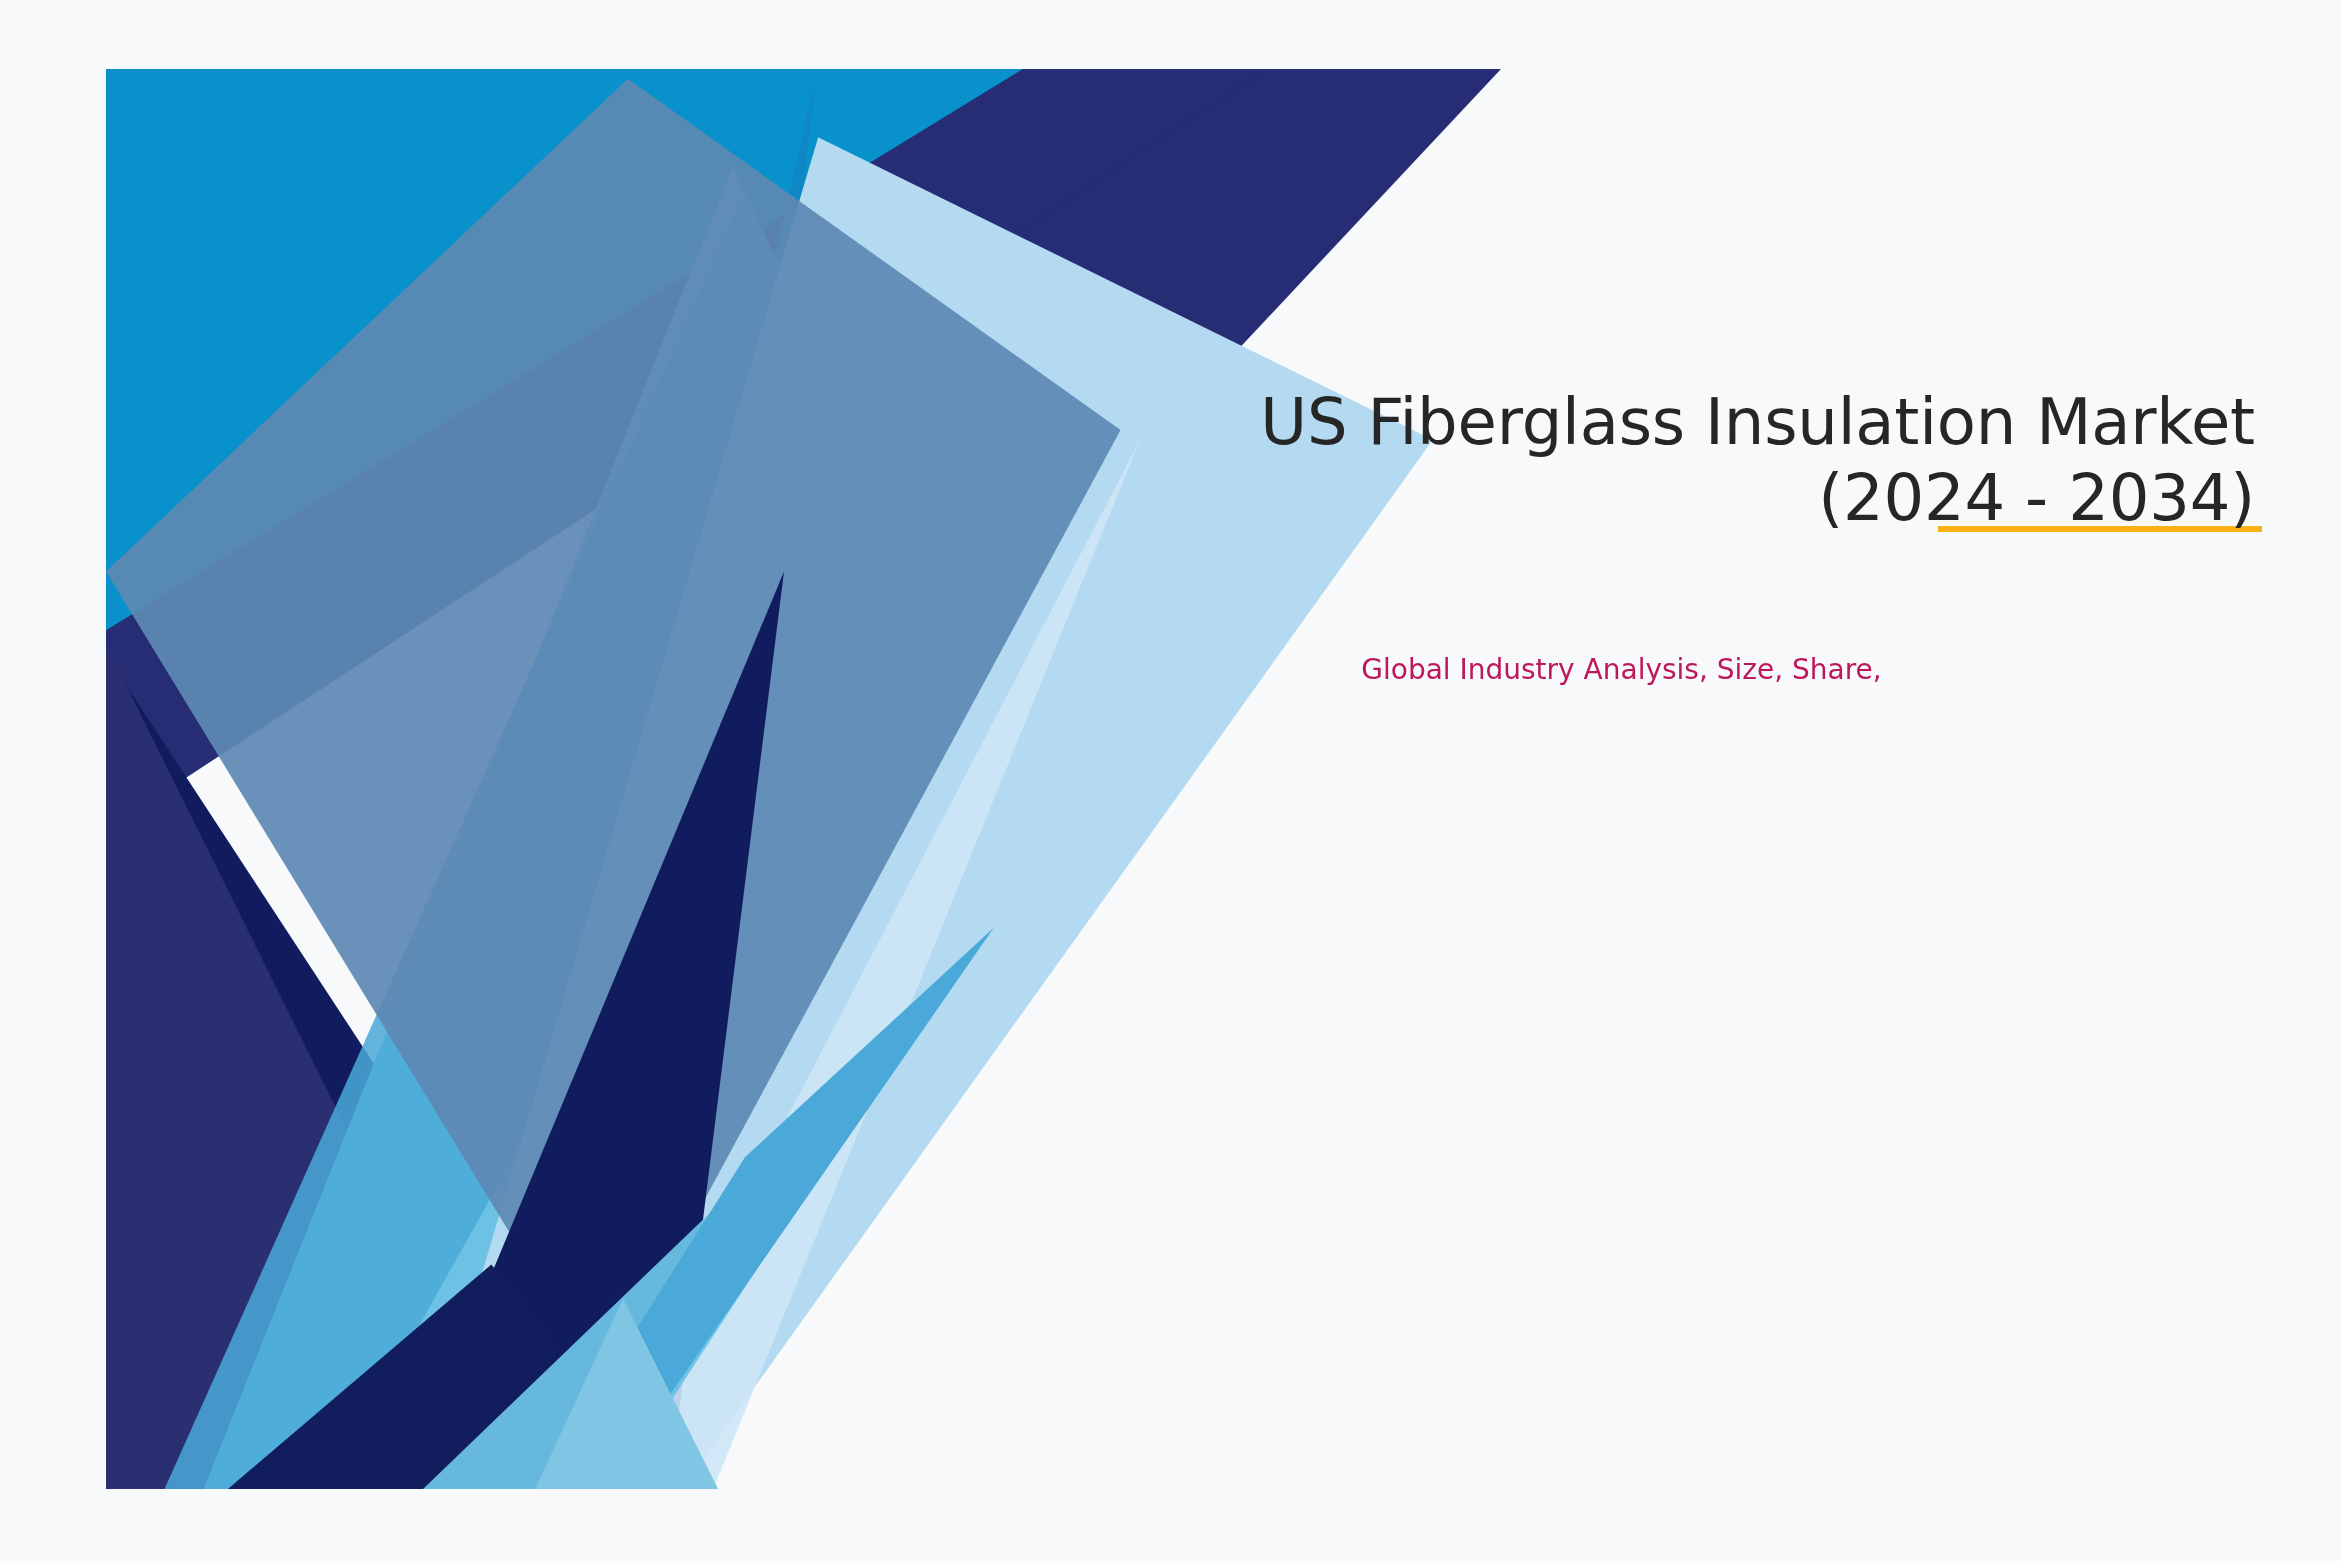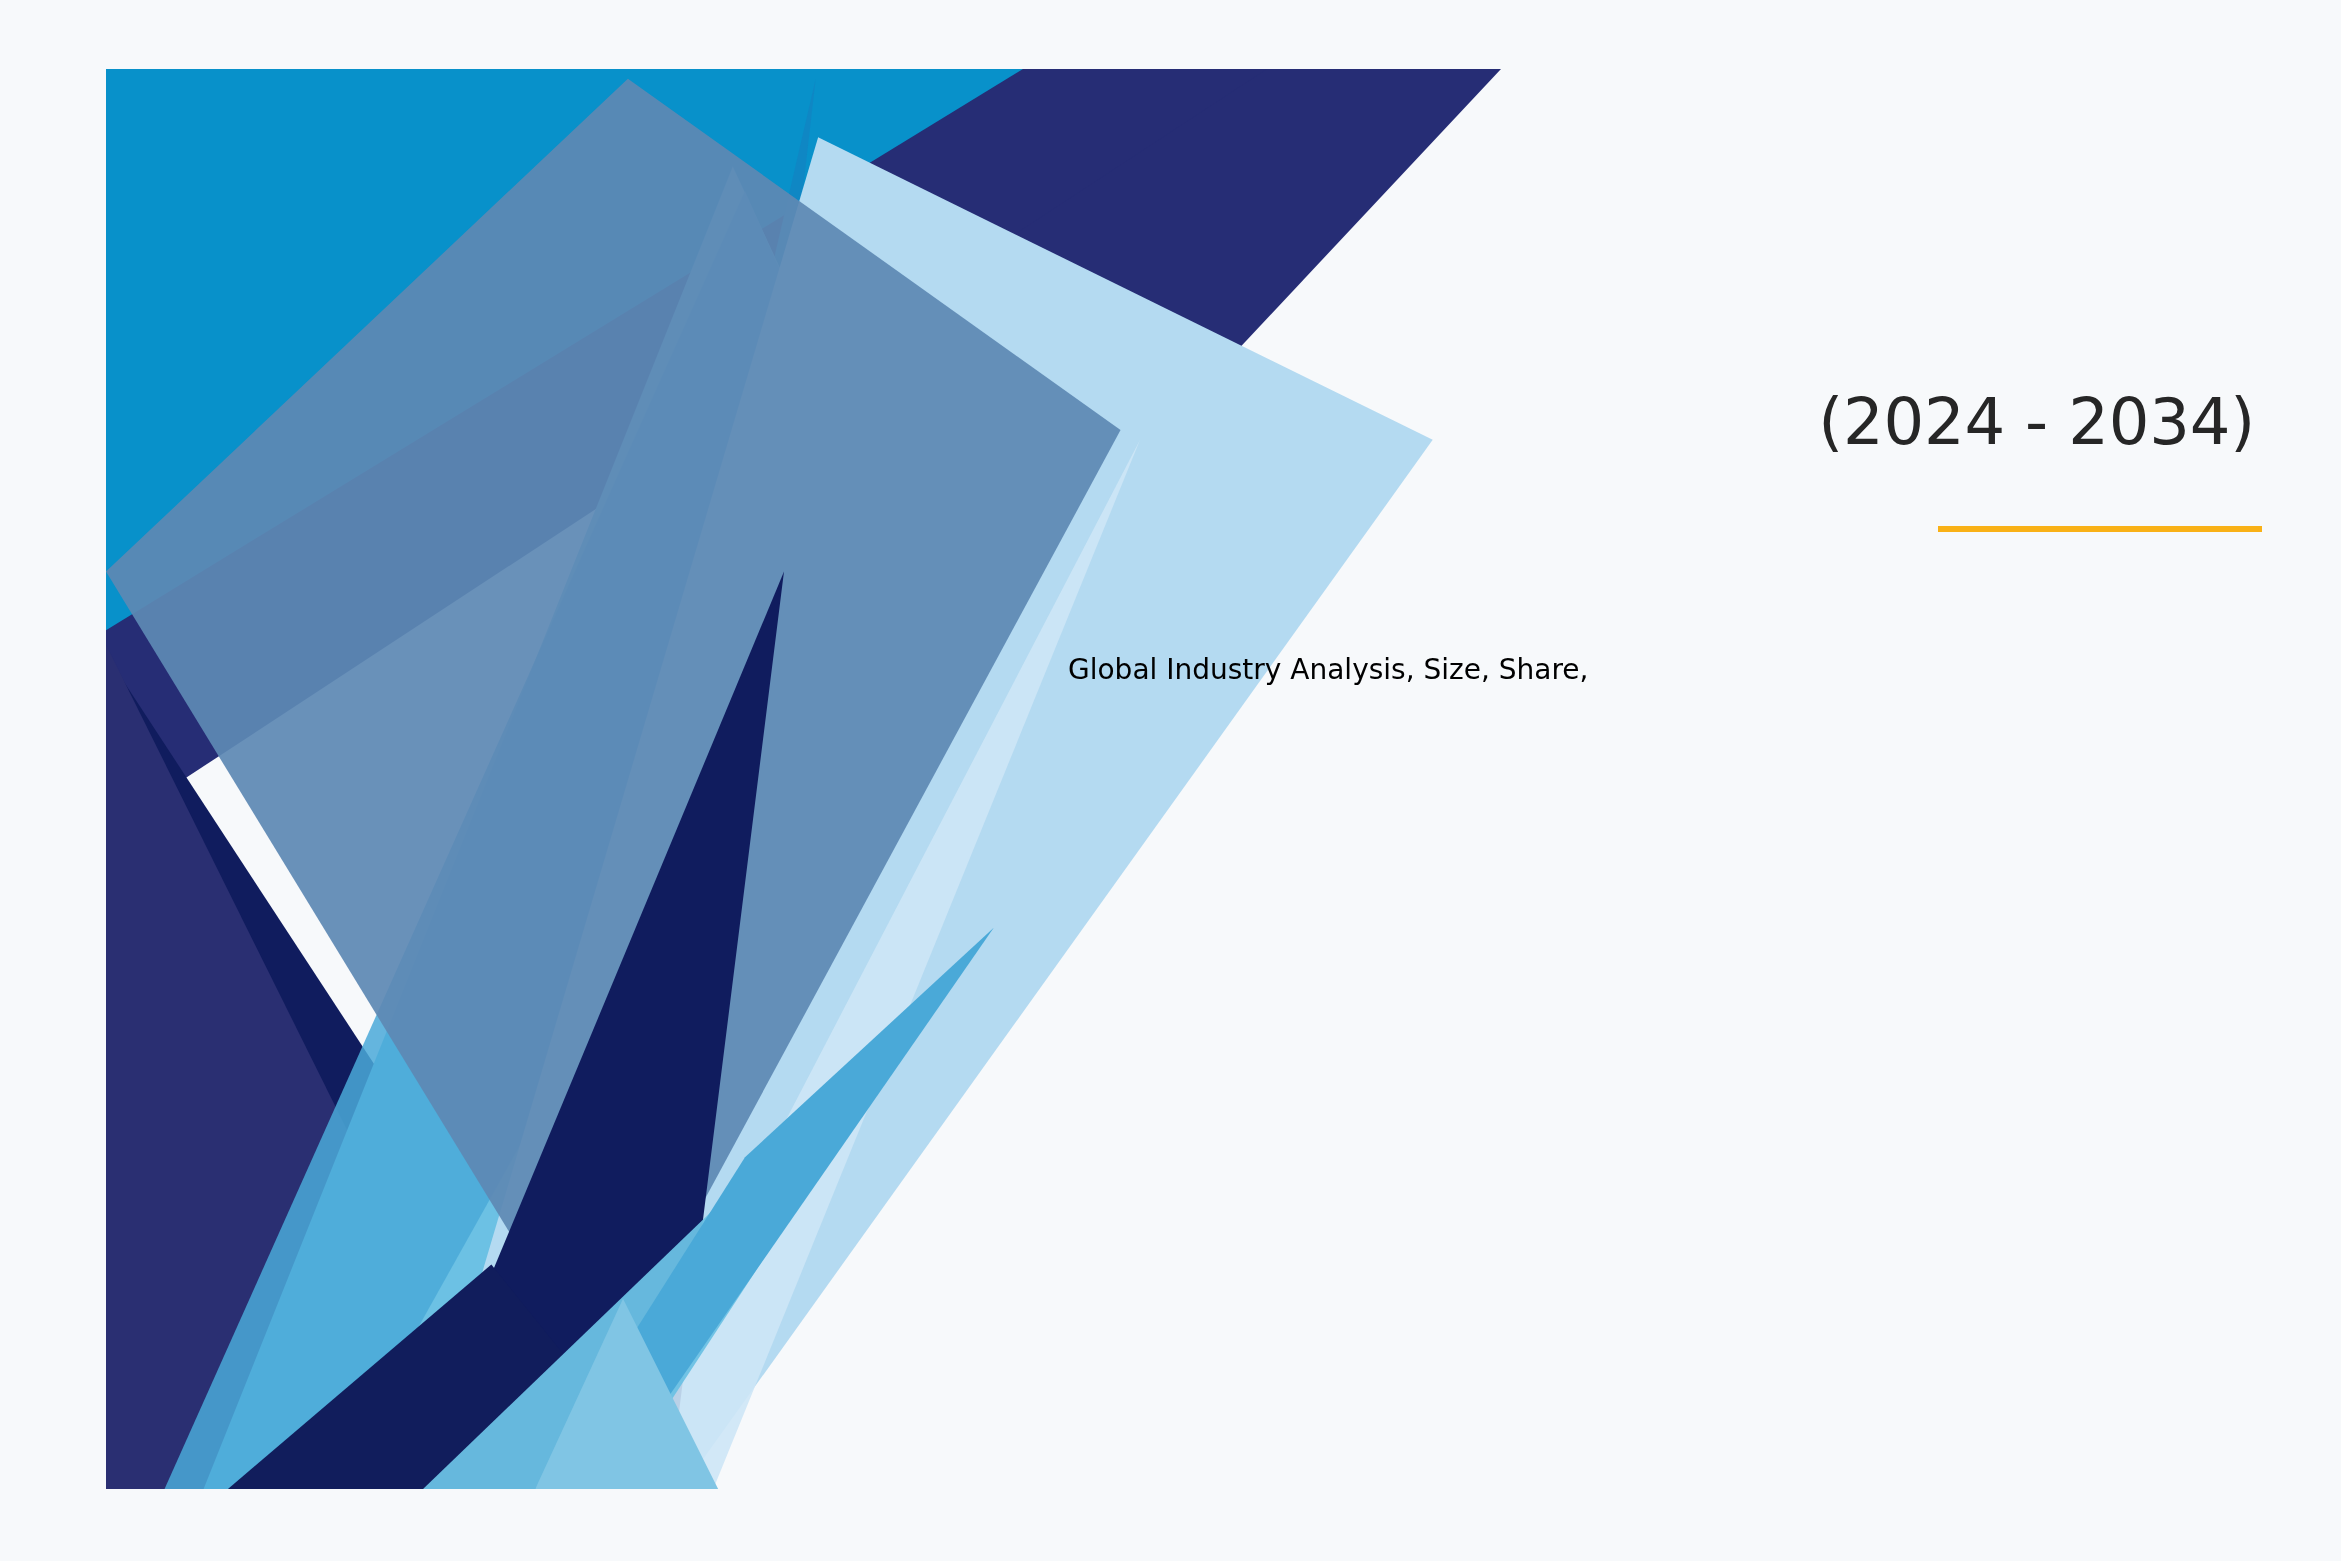--- a/index.html
+++ b/index.html
@@ -67,29 +67,29 @@
     top: 526px;
     width: 324px;
     height: 5.9px;
     background: #f9b116;
     z-index: 2;
   }
 
   .subtitle {
     margin: 0;
     position: absolute;
-    left: 1068px;
+    left: 1026px;
     top: 651px;
     width: 1191px;
-    text-align: left;
+    text-align: center;
     font-family: "DejaVu Sans", sans-serif;
     font-weight: 400;
     font-size: 28px;
     line-height: 1.38;
-    color: #000000;
+    color: #be185d;
   }
   .subtitle-line { display: block; }
 </style>
 </head>
 <body>
 
 <div id="cover">
 
   <div class="artwork">
     <svg viewBox="0 0 2860 2910" preserveAspectRatio="none">
@@ -126,20 +126,21 @@
 
       <polygon points="1060,2520 1255,2910 880,2910" fill="#80c5e4"></polygon>
 
     </svg>
   </div>
 
   <div class="title-underline"></div>
 
   <div class="text-block">
     <h1 class="title">
+      <span class="title-line">US Fiberglass Insulation Market</span>
       <span class="title-line">(2024 - 2034)</span>
     </h1>
   </div>
 
   <p class="subtitle">
     <span class="subtitle-line">Global Industry Analysis, Size, Share,</span>
   </p>
 
 </div>
 

